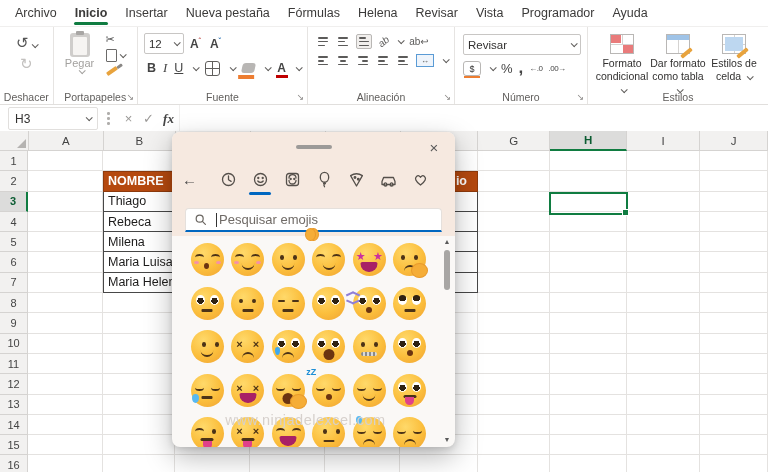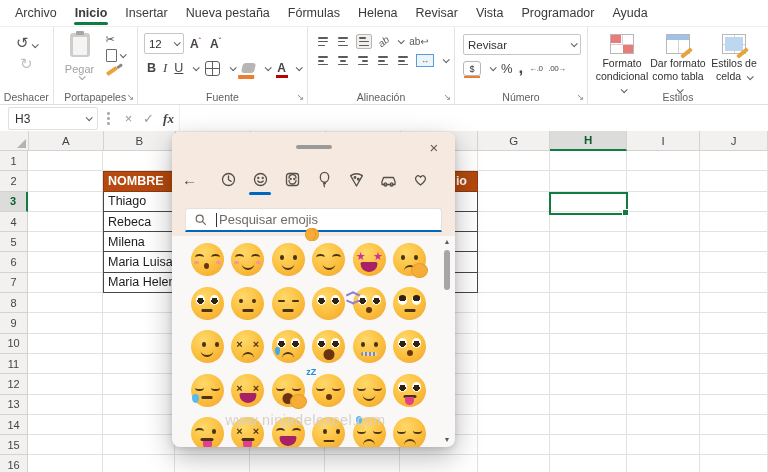--- a/index.html
+++ b/index.html
@@ -23,21 +23,21 @@
   .undo-col{display:flex;flex-direction:column;gap:6px;align-items:center;padding-top:4px}
   .u-ic{font-size:15px;line-height:1;color:#555}
   .u-ic.dis{color:#c3c1bf}
   
   .g-clip{width:88px}
   .clip-row{display:flex;gap:6px;padding-top:2px}
   .paste-btn{display:flex;flex-direction:column;align-items:center;width:40px}
   .clip-ic{width:20px;height:24px;background:#cfcdcb;border-radius:3px;position:relative}
   .clip-ic::before{content:"";position:absolute;left:3px;top:4px;right:3px;bottom:2px;background:#f6f4f2;border-radius:1px}
   .clip-ic::after{content:"";position:absolute;left:6px;top:-2px;width:8px;height:4px;background:#a8a6a4;border-radius:1px}
-  .paste-lbl{font-size:11px;color:#a3a19f;margin-top:6px}
+  .paste-lbl{font-size:11px;color:#a3a19f;margin-top:0}
   .clip-mini{display:flex;flex-direction:column;gap:4px;padding-top:1px}
   .mini-ic{font-size:11px;line-height:1;color:#515151;display:flex;align-items:center}
   .copy-ic{width:9px;height:11px;border:1.2px solid #6b6a69;border-radius:1px;position:relative;background:#fff}
   .copy-ic::before{content:"";position:absolute;left:2px;top:-4px;width:9px;height:11px;border:1.2px solid #6b6a69;border-radius:1px;background:#fff;z-index:-1}
   .brush-ic{width:12px;height:4px;background:#e8a33d;border-radius:1px;transform:rotate(-35deg);position:relative;top:3px}
   .brush-ic::before{content:"";position:absolute;right:-6px;top:0.5px;width:6px;height:3px;background:#8a8886;border-radius:1px}
   
   .g-font{width:178px}
   .fnt-row{display:flex;align-items:center;gap:3px;margin-top:2px}
   .sel-box{border:1px solid #c8c6c4;border-radius:2px;height:19px;display:flex;align-items:center;padding:0 4px;font-size:11.5px;background:#fff;color:#323130}

